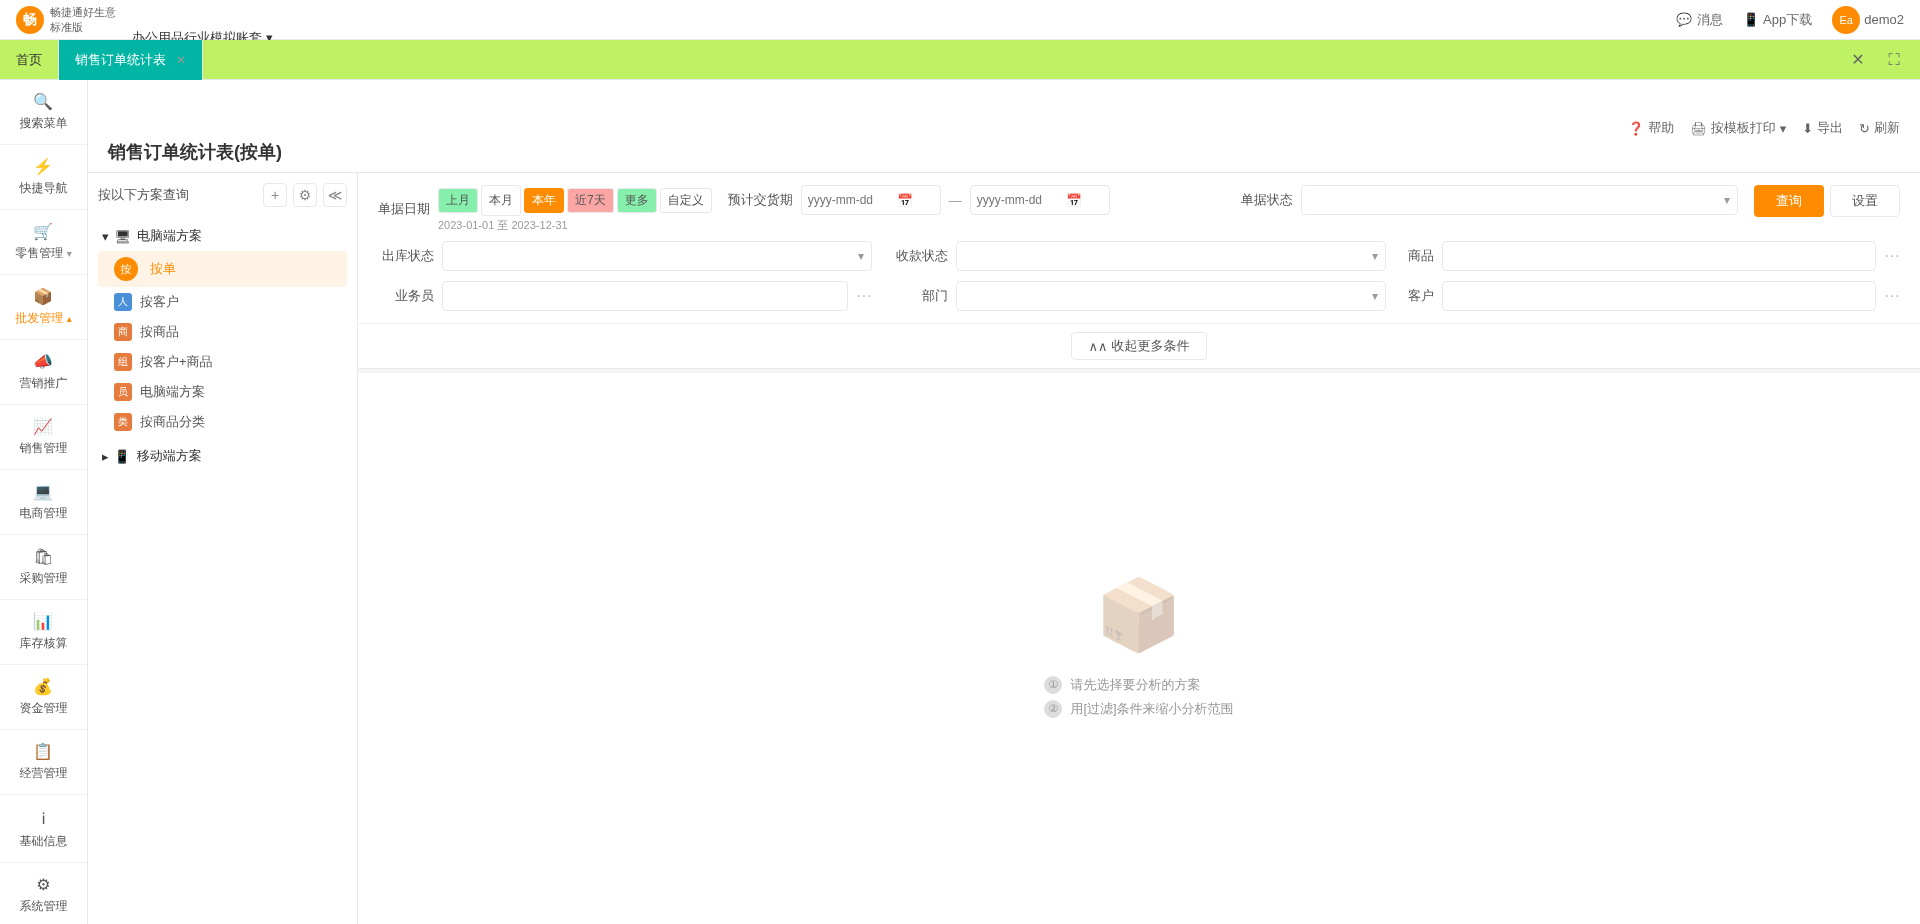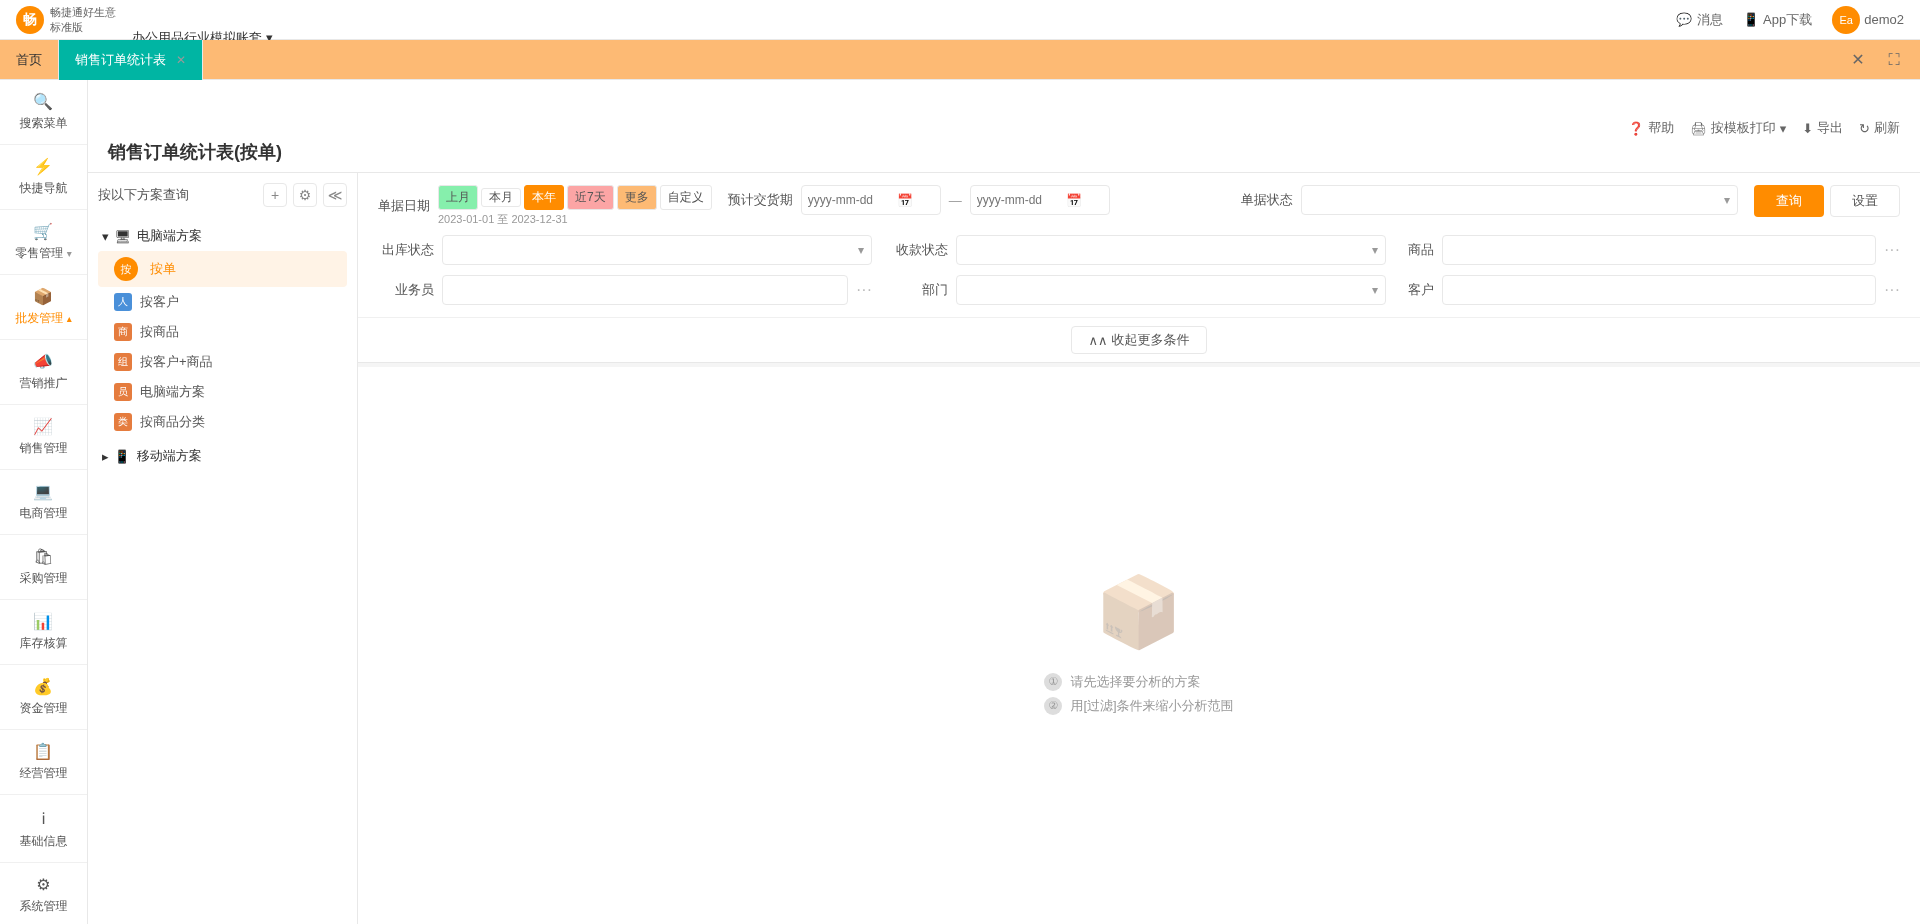--- a/index.html
+++ b/index.html
@@ -10,21 +10,21 @@
     .top-bar-left { display: flex; align-items: center; gap: 8px; }
     .logo-area { display: flex; align-items: center; gap: 6px; }
     .logo-icon { width: 28px; height: 28px; background: #ff8c00; border-radius: 50%; display: flex; align-items: center; justify-content: center; color: #fff; font-size: 14px; font-weight: bold; }
     .logo-text { font-size: 11px; color: #666; line-height: 1.3; }
     .app-selector { display: flex; align-items: center; gap: 4px; color: #333; font-size: 13px; cursor: pointer; padding: 4px 8px; border-radius: 4px; margin-top: 36px; }
     .top-bar-right { display: flex; align-items: center; gap: 20px; }
     .top-bar-action { display: flex; align-items: center; gap: 4px; color: #666; font-size: 13px; cursor: pointer; }
     .avatar { width: 28px; height: 28px; border-radius: 50%; background: #ff8c00; display: flex; align-items: center; justify-content: center; color: #fff; font-size: 12px; overflow: hidden; }
 
     
-    .tab-bar { background: #fdba74; height: 40px; display: flex; align-items: center; padding: 0; border-bottom: 1px solid #e8e8e8; position: relative; }
+    .tab-bar { background: #bef264; height: 40px; display: flex; align-items: center; padding: 0; border-bottom: 1px solid #e8e8e8; position: relative; }
     .tab-item { height: 40px; padding: 0 16px; display: flex; align-items: center; gap: 6px; cursor: pointer; font-size: 13px; color: #666; border-right: 1px solid #e8e8e8; }
     .tab-item.home { font-weight: normal; color: #333; }
     .tab-close { font-size: 12px; color: #999; margin-left: 4px; cursor: pointer; }
     .tab-bar-actions { margin-left: auto; display: flex; align-items: center; gap: 8px; padding-right: 12px; }
     .tab-bar-btn { width: 28px; height: 28px; display: flex; align-items: center; justify-content: center; cursor: pointer; color: #666; font-size: 16px; border-radius: 4px; }
 
     
     .main-layout { display: flex; height: calc(924px - 80px); }
 
     
@@ -268,24 +268,24 @@
 
         <div style="background:#fff; border-bottom: 1px solid #e8e8e8;">
 
           <div style="display:flex; align-items:flex-start; padding:12px 20px 8px; gap:16px;">
 
             <div style="display:flex; align-items:center; gap:8px; flex:none;">
               <span style="font-size:13px;color:#555;white-space:nowrap;">单据日期</span>
               <div style="display:flex;flex-direction:column;gap:2px;">
                 <div style="display:flex;gap:3px;align-items:center;">
                   <button style="padding:3px 7px;border-radius:3px;font-size:12px;cursor:pointer;border:1px solid #e8e8e8;background:#86efac;color:#555;">上月</button>
-                  <button style="padding:0 7px;border-radius:3px;font-size:12px;cursor:pointer;border:1px solid #e8e8e8;background:#fff;color:#555;">本月</button>
+                  <button style="padding:6px 7px;border-radius:3px;font-size:12px;cursor:pointer;border:1px solid #e8e8e8;background:#fff;color:#555;">本月</button>
                   <button style="padding:3px 7px;border-radius:3px;font-size:12px;cursor:pointer;border:1px solid #ff8c00;background:#ff8c00;color:#fff;">本年</button>
                   <button style="padding:3px 7px;border-radius:3px;font-size:12px;cursor:pointer;border:1px solid #e8e8e8;background:#fca5a5;color:#555;">近7天</button>
-                  <button style="padding:3px 7px;border-radius:3px;font-size:12px;cursor:pointer;border:1px solid #e8e8e8;background:#fdba74;color:#555;">更多</button>
+                  <button style="padding:3px 7px;border-radius:3px;font-size:12px;cursor:pointer;border:1px solid #e8e8e8;background:#86efac;color:#555;">更多</button>
                   <button style="padding:3px 7px;border-radius:3px;font-size:12px;cursor:pointer;border:1px solid #e8e8e8;background:#fff;color:#555;">自定义</button>
                 </div>
                 <span style="font-size:11px;color:#999;">2023-01-01 至 2023-12-31</span>
               </div>
             </div>
 
             <div style="display:flex;align-items:center;gap:8px;flex:1;">
               <span style="font-size:13px;color:#555;white-space:nowrap;">预计交货期</span>
               <div style="display:flex;align-items:center;border:1px solid #e8e8e8;border-radius:4px;background:#fff;height:30px;padding:0 6px;min-width:140px;">
                 <input type="text" style="border: none; outline: none; font-size: 12px; color: rgb(187, 187, 187); background: transparent; width: 90px;" placeholder="yyyy-mm-dd">

